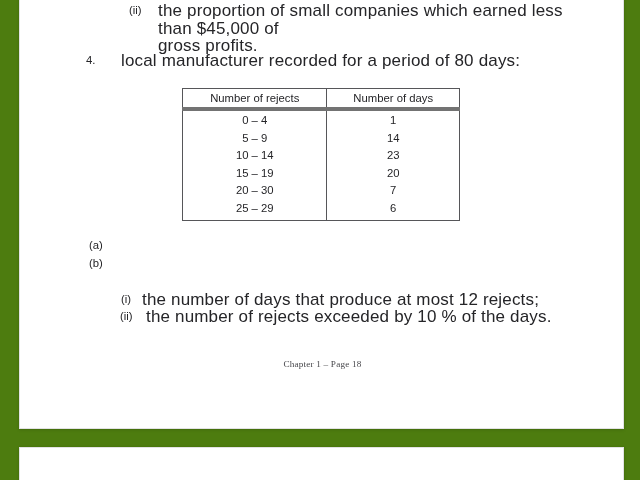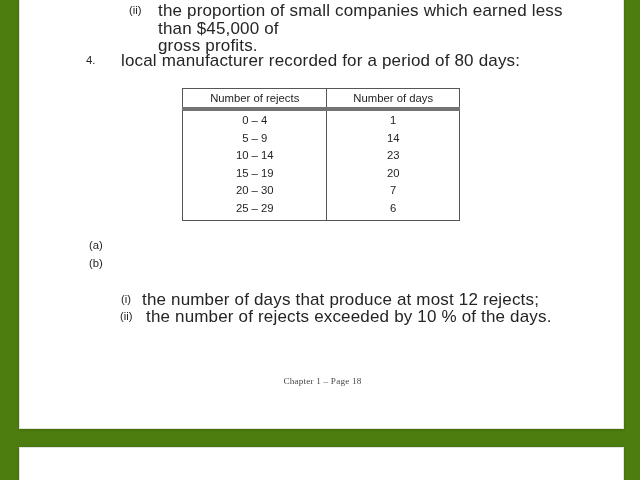--- a/index.html
+++ b/index.html
@@ -123,21 +123,21 @@
     border-left: 1px solid #565659;
   }
 
   #data-table tbody tr:first-child td { padding-top: 1px; margin-left: 21px; }
   #data-table tbody tr:last-child  td { padding-bottom: 2px; }
 
   
   #page-footer {
     position: absolute;
     left: 0;
-    top: 384px;
+    top: 367px;
     width: 605px;
     text-align: center;
     font-family: "Liberation Serif", serif;
     font-size: 9.2px;
     color: #48484c;
     letter-spacing: 0.02em;
   }
 </style>
 </head>
 <body>

